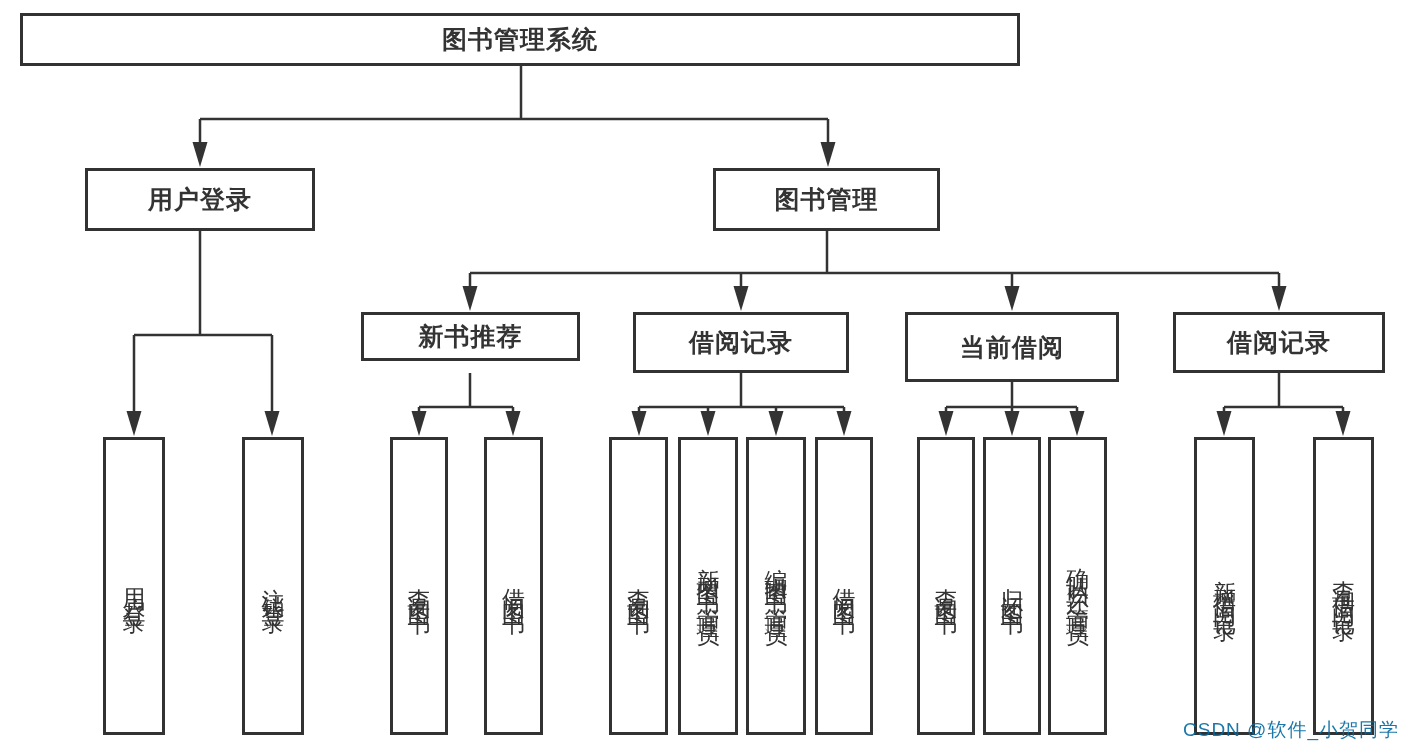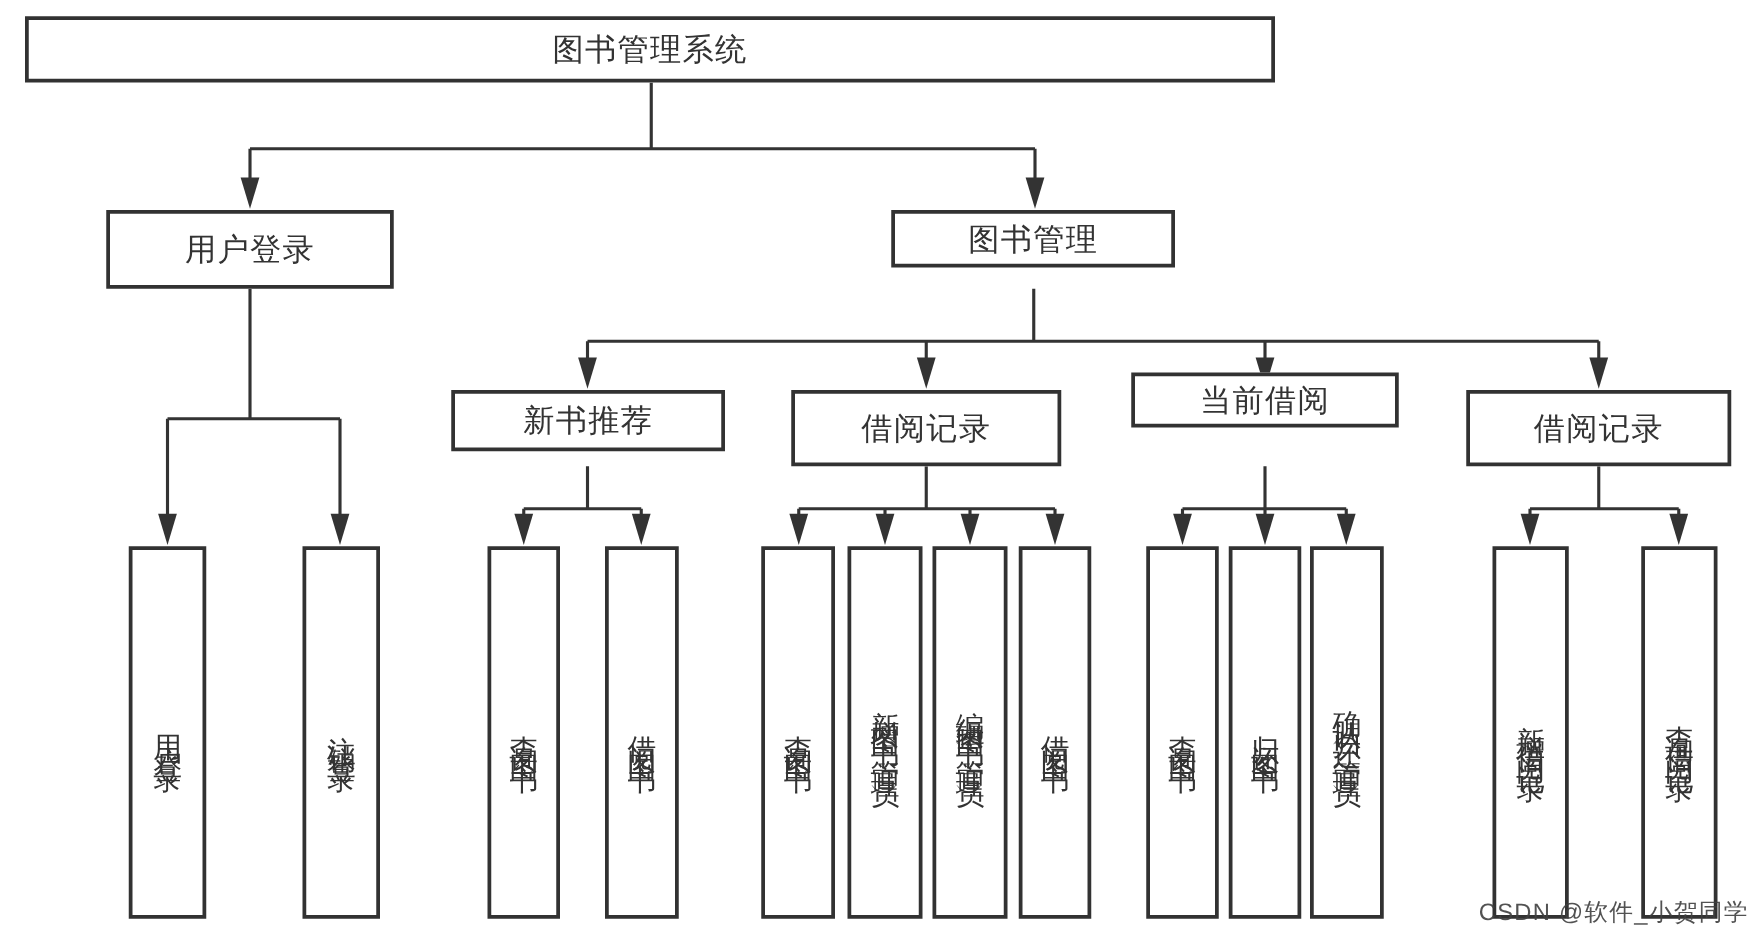--- a/index.html
+++ b/index.html
@@ -4,31 +4,31 @@
 <style>
   html,body{margin:0;padding:0;}
   body{
     width:1405px;height:747px;position:relative;background:#ffffff;
     font-family:"Liberation Sans","DejaVu Sans",sans-serif;overflow:hidden;
   }
   .box{
     position:absolute;box-sizing:border-box;border:3px solid #323232;background:#ffffff;
     display:flex;align-items:center;justify-content:center;color:#333333;z-index:2;
   }
-  .hlabel{font-size:25px;letter-spacing:1px;white-space:nowrap;color:#333333;}
+  .hlabel{font-size:25px;letter-spacing:1px;white-space:nowrap;color:#333333;font-weight:bold;}
   .vlabel{
     writing-mode:vertical-lr;text-orientation:mixed;
     font-size:23px;letter-spacing:8px;line-height:1;color:#333333;white-space:nowrap;
   }
   svg.connectors{position:absolute;left:0;top:0;z-index:1;}
   svg.connectors path{stroke:#333333;stroke-width:2.5;fill:none;}
   svg.connectors polygon{fill:#333333;stroke:none;}
   .watermark{
     position:absolute;left:1183px;top:717px;z-index:5;
-    font-size:19px;color:#404040;opacity:0.9;letter-spacing:1px;white-space:nowrap;
+    font-size:19px;color:#0369a1;opacity:0.9;letter-spacing:1px;white-space:nowrap;
   }
 </style>
 </head>
 <body>
 
 <svg class="connectors" width="1405" height="747" viewBox="0 0 1405 747">
 
   <g>
     <path d="M521 66 V119 M200 119 H828 M200 119 V145 M828 119 V145"></path>
     <polygon points="192.5,142 207.5,142 200,167"></polygon>
@@ -77,31 +77,31 @@
   </g>
 </svg>
 
 <div class="box" style="left:20px;top:13px;width:1000px;height:53px">
   <span class="hlabel">图书管理系统</span>
 </div>
 
 <div class="box" style="left:85px;top:168px;width:230px;height:63px">
   <span class="hlabel">用户登录</span>
 </div>
-<div class="box" style="left:713px;top:168px;width:227px;height:46px">
+<div class="box" style="left:713px;top:168px;width:227px;height:63px">
   <span class="hlabel">图书管理</span>
 </div>
 
 <div class="box" style="left:361px;top:312px;width:219px;height:49px">
   <span class="hlabel">新书推荐</span>
 </div>
 <div class="box" style="left:633px;top:312px;width:216px;height:61px">
   <span class="hlabel">借阅记录</span>
 </div>
-<div class="box" style="left:905px;top:298px;width:214px;height:44px">
+<div class="box" style="left:905px;top:312px;width:214px;height:70px">
   <span class="hlabel">当前借阅</span>
 </div>
 <div class="box" style="left:1173px;top:312px;width:212px;height:61px">
   <span class="hlabel">借阅记录</span>
 </div>
 
 <div class="box" style="left:103px;top:437px;width:62px;height:298px">
   <span class="vlabel">用户登录</span>
 </div>
 <div class="box" style="left:242px;top:437px;width:62px;height:298px">

